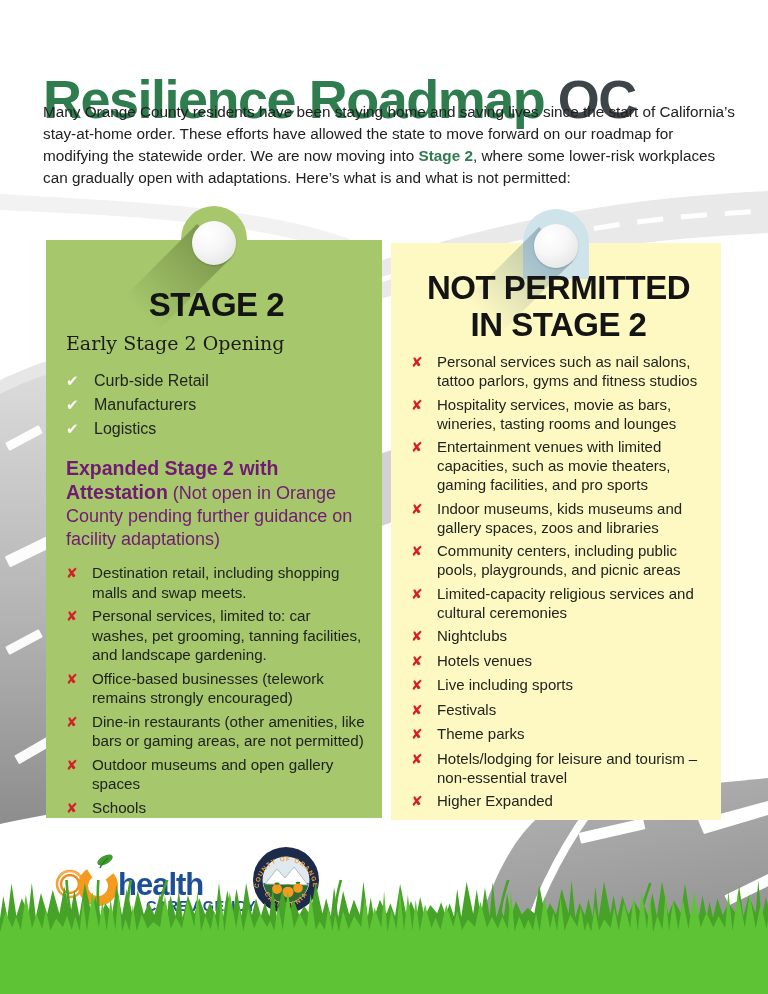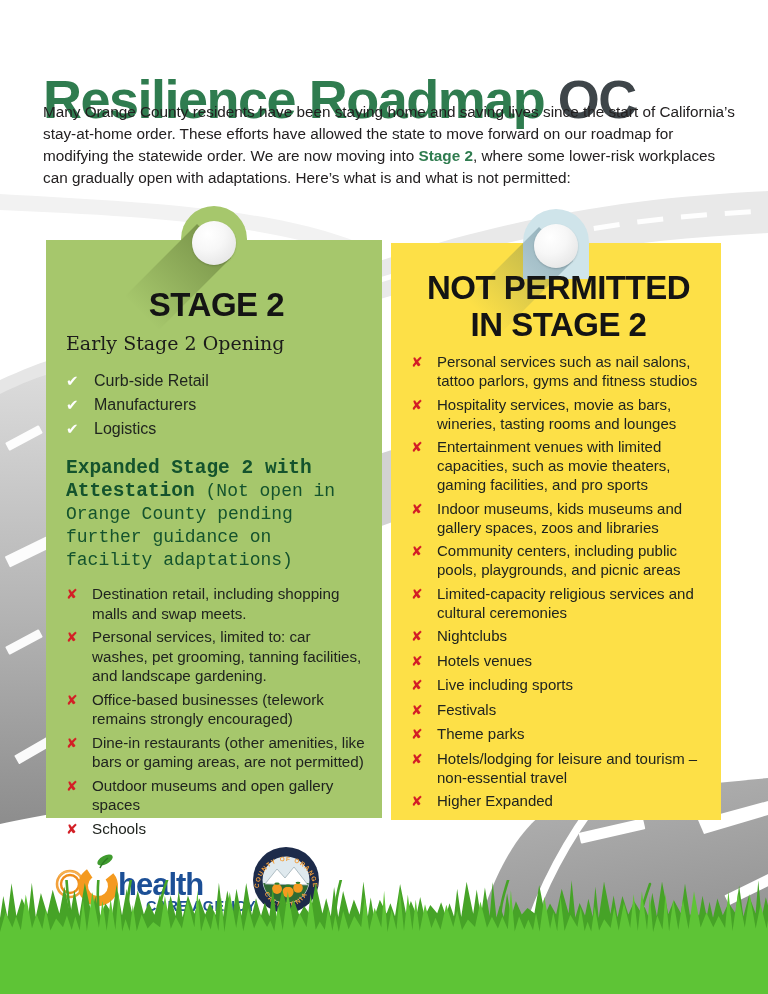--- a/index.html
+++ b/index.html
@@ -14,21 +14,21 @@
          letter-spacing:-1.5px;line-height:1;white-space:nowrap;}
   .title .t-green{color:#2f7c4f;}
   .title .t-dark{color:#3e4549;}
   .intro{position:absolute;left:43px;top:86px;width:700px;z-index:4;
          font-size:15.3px;line-height:21.8px;color:#232021;}
   .intro .hl{color:#2f7c4f;font-weight:bold;}
 
   
   .card{position:absolute;z-index:3;}
   .card-green{left:46px;top:240px;width:336px;height:578px;background:#a6c76c;}
-  .card-blue{left:391px;top:243px;width:330px;height:577px;background:#fde047;}
+  .card-blue{left:391px;top:243px;width:330px;height:577px;background:#fef9c3;}
 
   .tab{position:absolute;top:-34px;left:50%;margin-left:-33px;width:66px;height:70px;
        border-radius:33px 33px 0 0;}
   .card-green .tab{background:#a6c76c;}
   .card-blue .tab{background:#cfe4ea;}
 
   .tag-shadow{position:absolute;top:1px;left:50%;margin-left:-24px;width:48px;height:132px;
        transform-origin:50% 0;transform:rotate(45deg);border-radius:0 0 24px 24px;z-index:1;}
   .card-green .tag-shadow{background:linear-gradient(180deg,rgba(35,50,8,0.32),rgba(35,50,8,0) 78%);}
   .card-blue .tag-shadow{background:linear-gradient(180deg,rgba(25,70,88,0.30),rgba(25,70,88,0) 78%);}
@@ -48,21 +48,21 @@
   .serif-bold{font-family:"DejaVu Serif",serif;font-weight:normal;font-size:19px;
               color:#1c1c1a;margin:7px 0 0;line-height:25px;}
   .whole-state{font-family:"DejaVu Serif",serif;font-size:18px;line-height:24px;color:#1c1c1a;}
 
   ul{list-style:none;margin:0;padding:0;}
   .check-list{margin-top:13px;}
   .check-list li{display:flex;gap:10px;font-size:16px;line-height:24px;color:#20251f;}
   .check-list .icon{color:#ffffff;font-family:"DejaVu Sans",sans-serif;font-size:15px;
                     width:18px;flex:none;}
 
-  .expanded{font-family:Liberation Mono, monospace;font-size:18px;line-height:23px;color:#14532d;
+  .expanded{font-family:Liberation Sans, sans-serif;font-size:18px;line-height:23px;color:#701a75;
             margin:16px 0 0;}
   .expanded b{font-size:19.5px;}
 
   .x-list{margin-top:12px;}
   .x-list li{display:flex;gap:9px;font-size:15.2px;line-height:19.5px;color:#20241f;margin-top:4px;}
   .card-blue .x-list{margin-top:9px;}
   .card-blue .x-list li{font-size:15px;line-height:19px;margin-top:4.5px;}
   .x-list .icon{color:#d31f26;font-family:"DejaVu Sans",sans-serif;font-weight:bold;
                 font-size:14px;width:17px;flex:none;padding-top:1px;}
 

